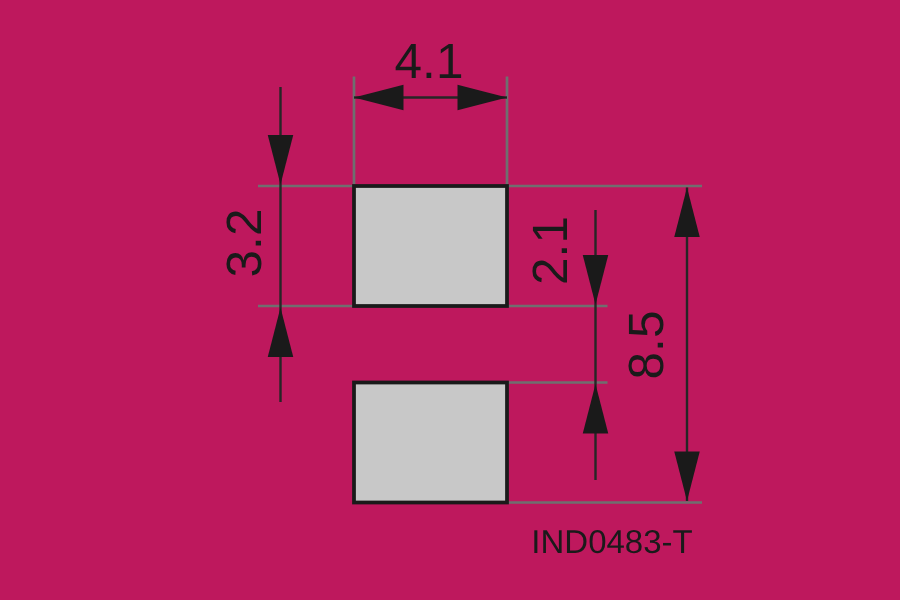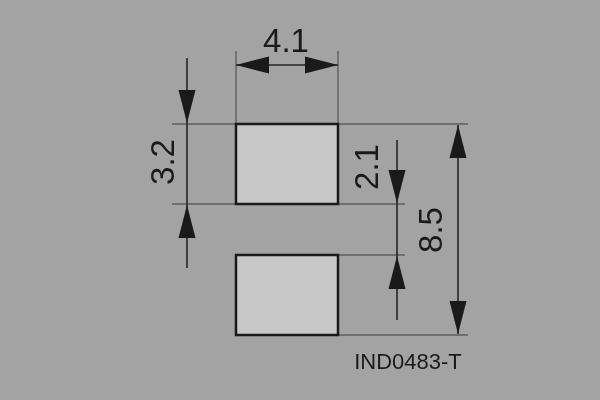--- a/index.html
+++ b/index.html
@@ -5,21 +5,21 @@
   html, body {
     margin: 0;
     padding: 0;
     background: #ffffff;
     font-family: "Liberation Sans", sans-serif;
   }
   .canvas {
     position: relative;
     width: 600px;
     height: 400px;
-    background: #a3a3a3;
+    background: #be185d;
     overflow: hidden;
   }
   svg { display: block; }
 
   .pad {
     fill: #c8c8c8;
     stroke: #1a1a1a;
     stroke-width: 2.5;
   }
   .ext-line {

